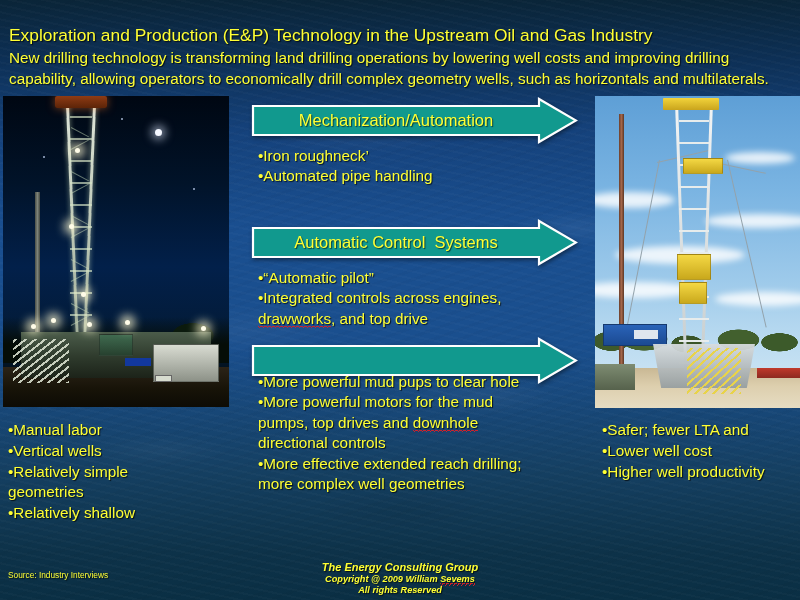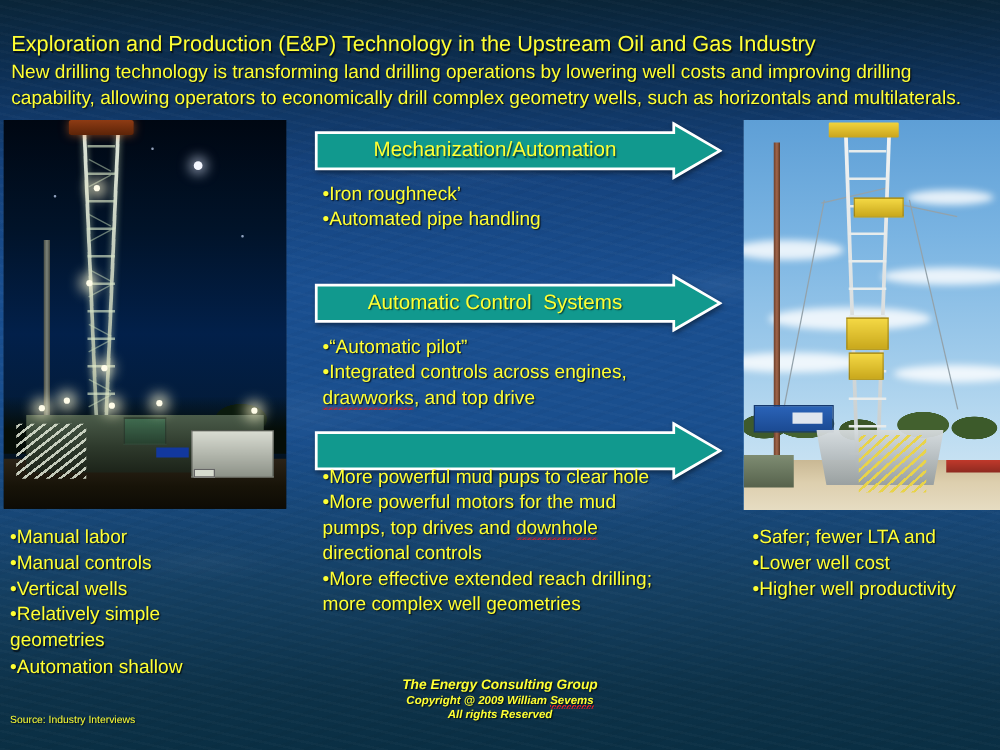--- a/index.html
+++ b/index.html
@@ -253,21 +253,21 @@
     padding-bottom:1.5px;
   }
 
   
   #source-note {
     position:absolute; left:8px; top:570px; z-index:6;
     color:#ffff33; font-size:8.3px; line-height:11px;
     text-shadow:1px 1px 1px rgba(0,0,0,.7);
   }
   #credits {
-    position:absolute; left:0; right:0; top:542px; z-index:6;
+    position:absolute; left:0; right:0; top:561px; z-index:6;
     text-align:center; color:#ffff33;
     font-style:italic; font-weight:bold;
     text-shadow:1px 1px 1px rgba(0,0,0,.7);
   }
   #credits .c1 { font-size:11px; line-height:13px; }
   #credits .c2 { font-size:9.2px; line-height:11px; }
   #credits .c3 { font-size:9.2px; line-height:11px; }
 </style>
 </head>
 <body>
@@ -410,25 +410,24 @@
     <p>•More powerful mud pups to clear hole</p>
     <p>•More powerful motors for the mud</p>
     <p>pumps, top drives and <span class="sq">downhole</span></p>
     <p>directional controls</p>
     <p>•More effective extended reach drilling;</p>
     <p>more complex well geometries</p>
   </div>
 
   <div class="bullets side" id="bul-left" style="left:8px;top:420px;width:225px">
     <p>•Manual labor</p>
-    <p>•Manual controls</p>
     <p>•Vertical wells</p>
     <p>•Relatively simple</p>
     <p>geometries</p>
-    <p>•Automation shallow</p>
+    <p>•Relatively shallow</p>
   </div>
 
   <div class="bullets side" id="bul-right" style="left:602px;top:420px;width:198px">
     <p>•Safer; fewer LTA and</p>
     <p>•Lower well cost</p>
     <p>•Higher well productivity</p>
   </div>
 
   <div id="source-note">Source: Industry Interviews</div>
 

